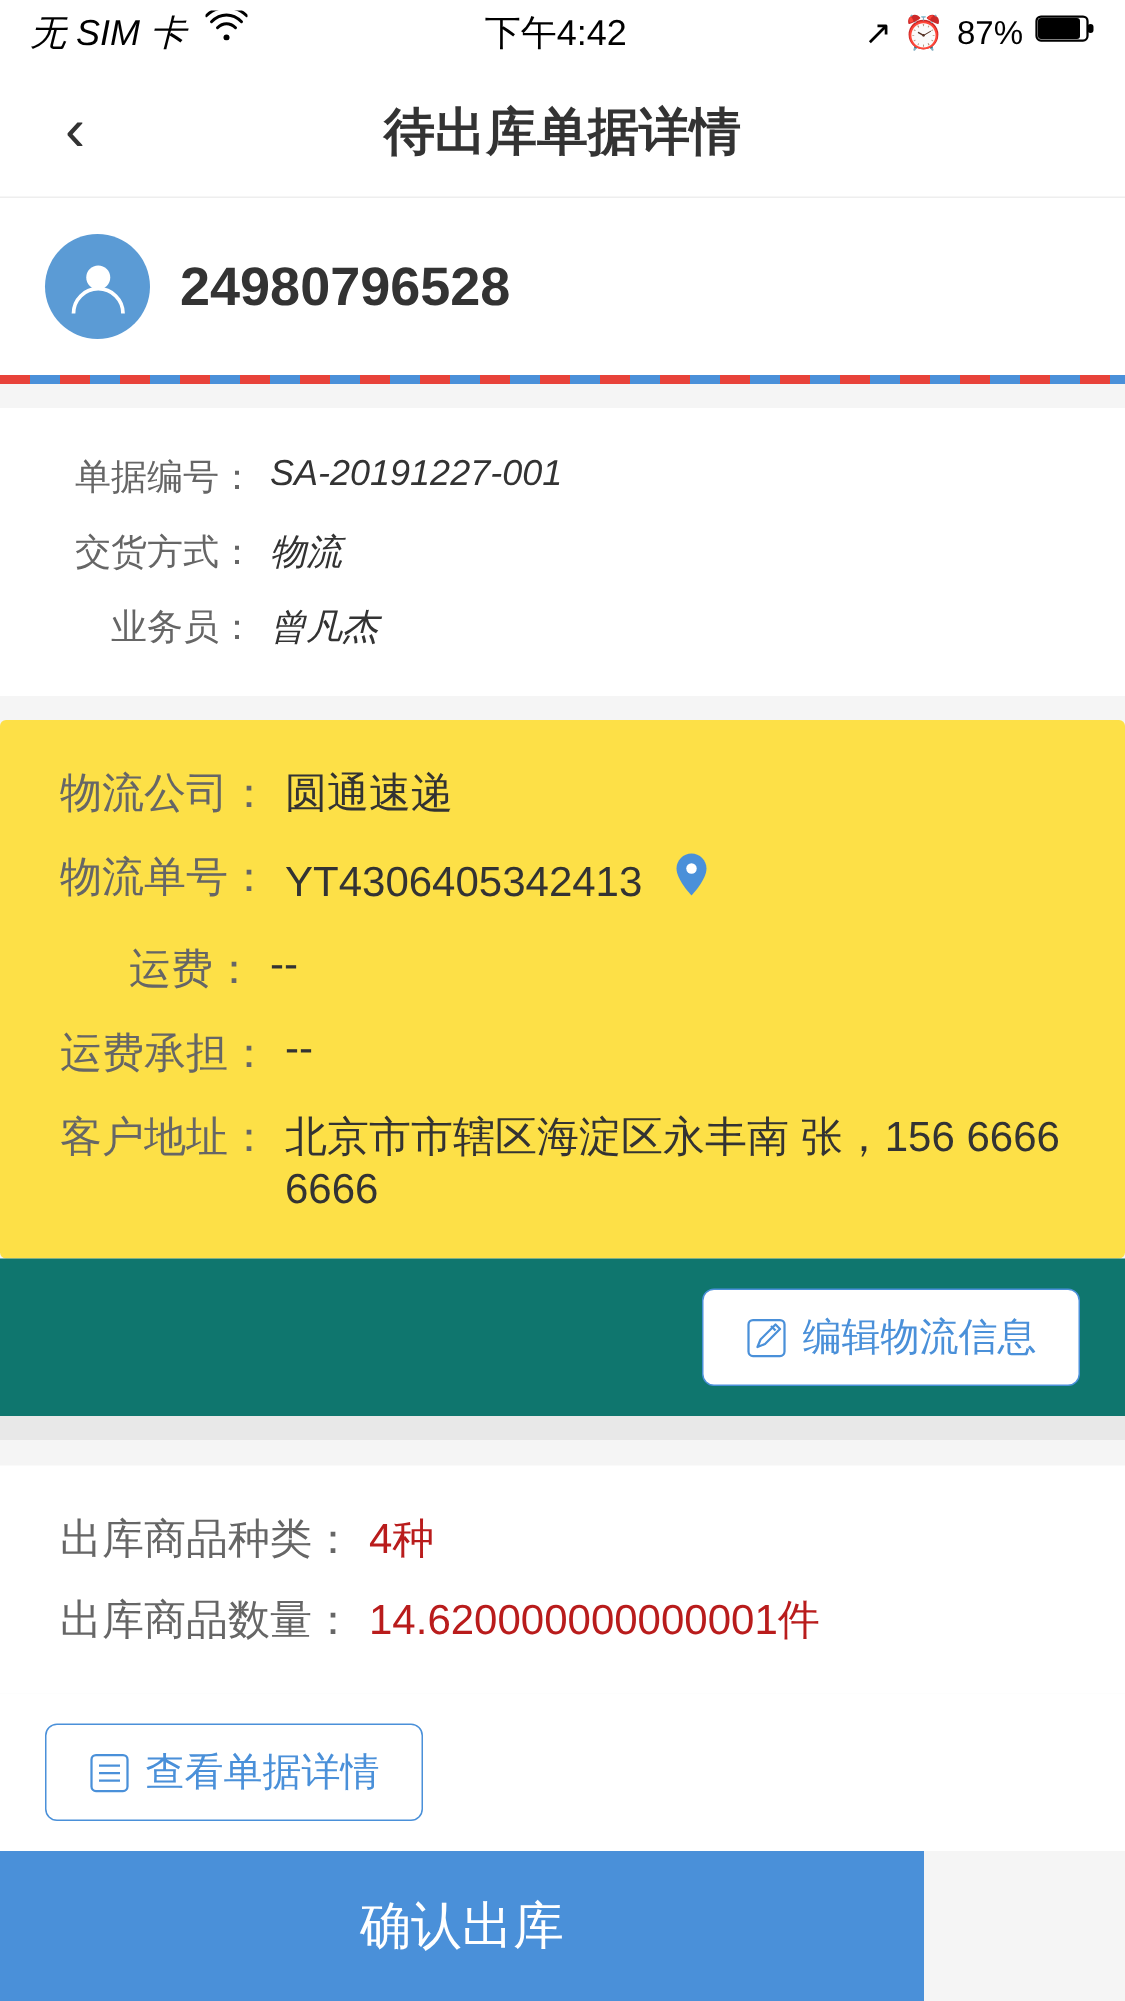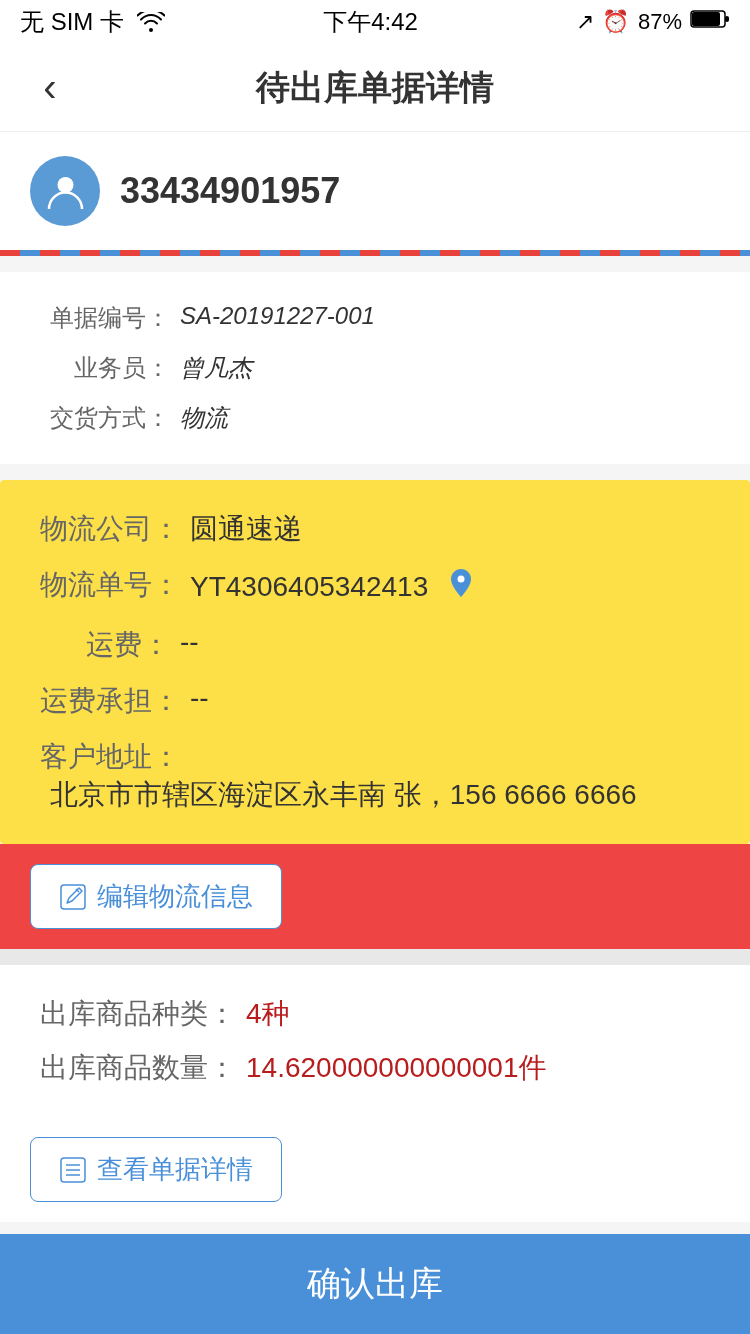--- a/index.html
+++ b/index.html
@@ -17,21 +17,21 @@
     .status-bar {
       height: 44px;
       background: #fff;
       display: flex;
       align-items: center;
       justify-content: space-between;
       padding: 0 20px;
       font-size: 24px;
       color: #000;
     }
-    .status-left { display: flex; align-items: flex-end; gap: 13px; }
+    .status-left { display: flex; align-items: flex-start; gap: 13px; font-style: italic; }
     .status-right { display: flex; align-items: center; gap: 8px; font-size: 22px; }
 
     
     .nav-bar {
       height: 88px;
       background: #fff;
       display: flex;
       align-items: center;
       justify-content: center;
       position: relative;
@@ -120,21 +120,21 @@
       margin-top: 16px;
       padding: 30px 40px;
       border-radius: 4px;
     }
     .logistics-row {
       display: flex;
       align-items: flex-start;
       margin-bottom: 18px;
       font-size: 28px;
     }
-    .logistics-row:last-child { margin-bottom: 0; flex-direction: column; }
+    .logistics-row:last-child { margin-bottom: 0; }
     .logistics-label {
       color: #666;
       min-width: 130px;
       text-align: right;
       flex-shrink: 0;
     }
     .logistics-value {
       color: #333;
       margin-left: 10px;
       flex: 1;
@@ -149,23 +149,23 @@
     }
     .location-pin {
       margin-left: 16px;
       color: #4a90d9;
       font-size: 34px;
     }
 
     
     .edit-logistics-btn {
       display: flex;
-      justify-content: flex-start;
+      justify-content: flex-end;
       padding: 20px 30px;
-      background: #ef4444;
+      background: #0f766e;
     }
     .btn-edit {
       border: 1px solid #4a90d9;
       color: #4a90d9;
       background: #fff;
       border-radius: 8px;
       padding: 14px 28px;
       font-size: 26px;
       display: flex;
       align-items: center;
@@ -175,21 +175,21 @@
     
     .separator {
       height: 16px;
       background: #e8e8e8;
     }
 
     
     .product-section {
       background: #fff;
       padding: 30px 40px;
-      margin-top: 0;
+      margin-top: 17px;
     }
     .product-row {
       display: flex;
       align-items: center;
       margin-bottom: 16px;
       font-size: 28px;
     }
     .product-row:last-child { margin-bottom: 0; }
     .product-label {
       color: #666;
@@ -226,21 +226,21 @@
       background: #f5f5f5;
       flex: 1;
       min-height: 220px;
     }
 
     
     .confirm-bar {
       position: fixed;
       bottom: 0;
       left: 0;
-      width: 750px;
+      width: 616px;
       height: 100px;
       background: #4a90d9;
       display: flex;
       align-items: center;
       justify-content: center;
     }
     .btn-confirm {
       color: #fff;
       font-size: 34px;
       font-weight: 500;
@@ -295,37 +295,37 @@
     <span class="nav-title">待出库单据详情</span>
   </div>
 
   <div class="customer-section">
     <div class="avatar">
       <svg viewBox="0 0 45 45" fill="none" xmlns="http://www.w3.org/2000/svg">
         <circle cx="22.5" cy="16" r="8" fill="#fff"></circle>
         <path d="M6 40c0-9.1 7.4-16.5 16.5-16.5S39 30.9 39 40" stroke="#fff" stroke-width="2.5" fill="none"></path>
       </svg>
     </div>
-    <span class="customer-phone">33434901957</span>
+    <span class="customer-phone">24980796528</span>
   </div>
 
   <div class="dashed-border"></div>
 
   <div class="info-section">
     <div class="info-row">
       <span class="info-label">单据编号：</span>
       <span class="info-value">SA-20191227-001</span>
     </div>
     <div class="info-row">
+      <span class="info-label">交货方式：</span>
+      <span class="info-value">物流</span>
+    </div>
+    <div class="info-row">
       <span class="info-label">业务员：</span>
       <span class="info-value">曾凡杰</span>
-    </div>
-    <div class="info-row">
-      <span class="info-label">交货方式：</span>
-      <span class="info-value">物流</span>
     </div>
   </div>
 
   <div class="logistics-section">
     <div class="logistics-row">
       <span class="logistics-label">物流公司：</span>
       <span class="logistics-value">圆通速递</span>
     </div>
     <div class="logistics-row">
       <span class="logistics-label">物流单号：</span>

